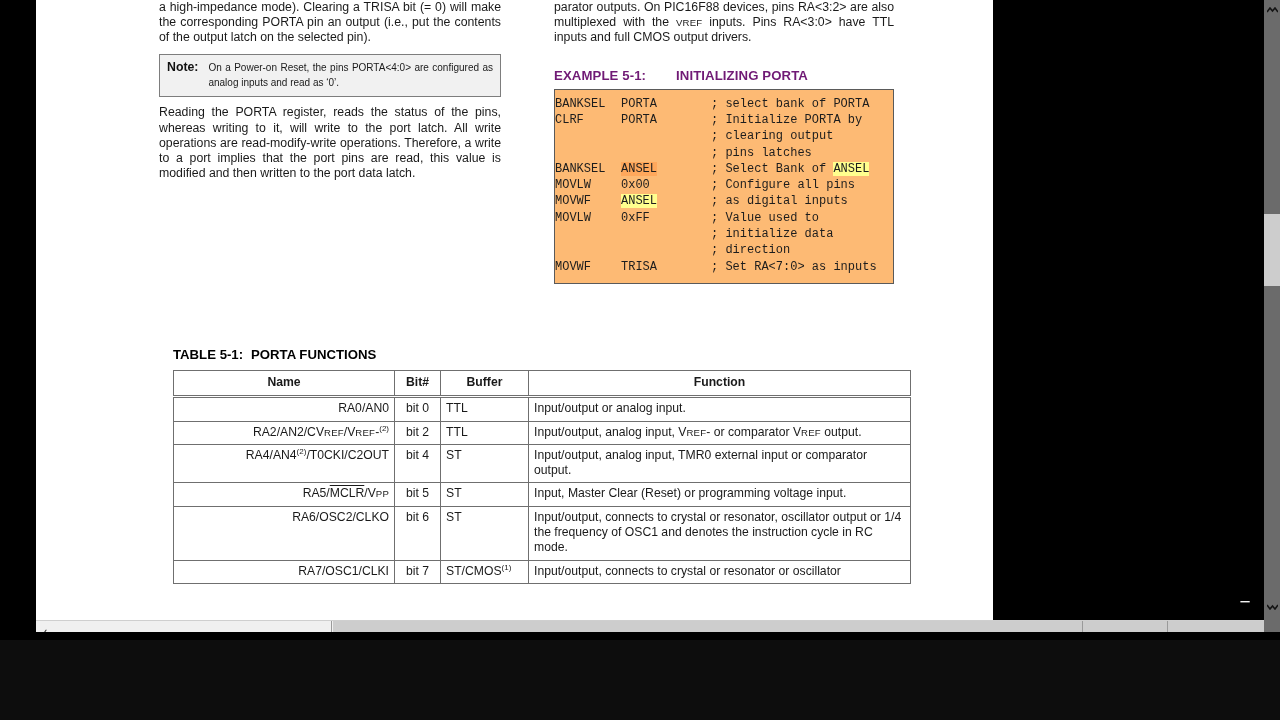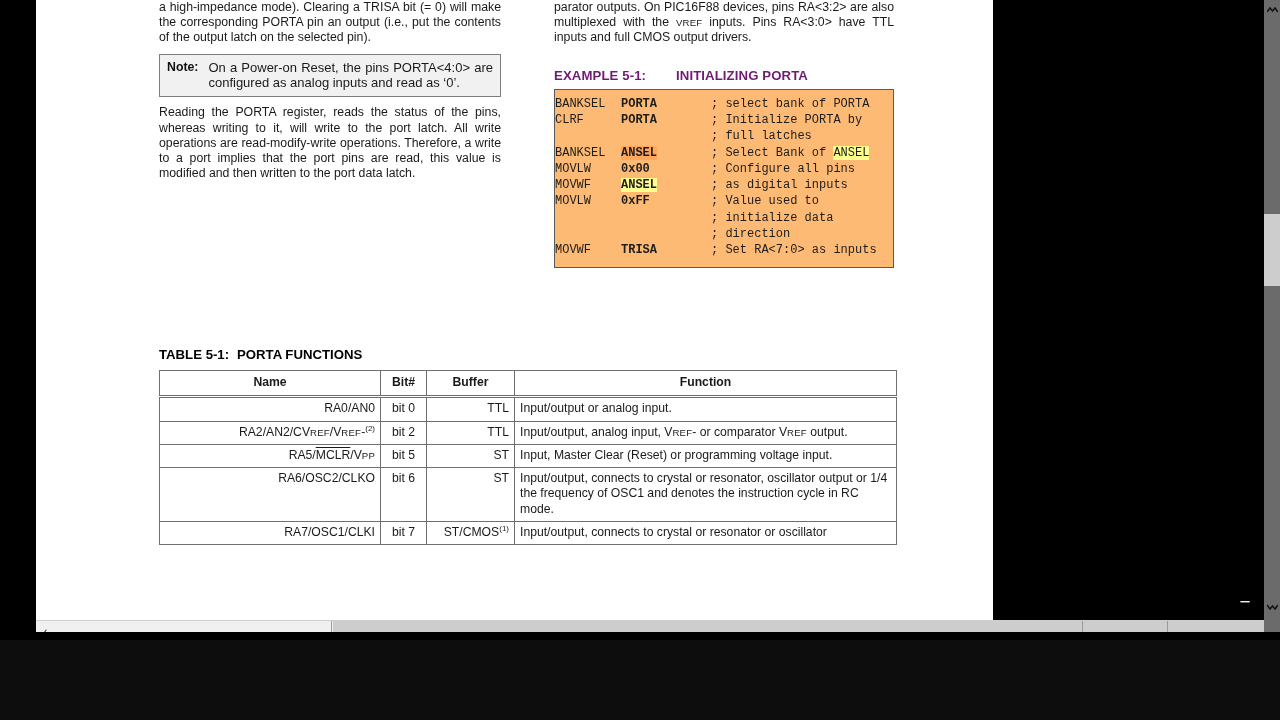--- a/index.html
+++ b/index.html
@@ -56,21 +56,21 @@
     gap: 6px;
   }
   .notebox .lbl {
     font-weight: bold;
     font-size: 12.3px;
     color: #111;
     flex: 0 0 auto;
     padding-right: 4px;
   }
   .notebox .txt {
-    font-size: 13px;
+    font-size: 10px;
     line-height: 15.4px;
     color: #1a1a1a;
     text-align: justify;
   }
 
   
   .ex-head {
     display: flex;
     font-weight: bold;
     font-size: 13.2px;
@@ -84,21 +84,21 @@
     border: 1px solid #5a5a5a;
     background: #fdba74;
     padding: 6px 0 8px 0;
     font-family: "Liberation Mono", monospace;
     font-size: 12px;
     line-height: 16.3px;
     color: #1d1d1d;
   }
   .ex-row { display: flex; white-space: pre; }
   .ex-c1 { width: 66px; flex: 0 0 66px; }
-  .ex-c2 { width: 90px; flex: 0 0 90px; font-weight: bold; }
+  .ex-c2 { width: 90px; flex: 0 0 90px; }
   .ex-c3 { flex: 1 1 auto; }
   .hl-cur  { background: #ffa85c; }
   .hl-other{ background: #ffff8e; }
 
   
   .tbl-title {
     display: flex;
     font-weight: bold; font-size: 13.2px; color: #000;
     margin: 27px 0 8px 0;
   }
@@ -119,21 +119,21 @@
   }
   table.porta th {
     font-weight: bold;
     text-align: center;
     padding-top: 4px; padding-bottom: 5px;
     border-bottom-width: 3px;
     border-bottom-style: double;
   }
   table.porta td.c-name   { text-align: right; }
   table.porta td.c-bit    { text-align: center; }
-  table.porta td.c-buf    { text-align: right; }
+  table.porta td.c-buf    { text-align: left; }
   table.porta td.c-func   { text-align: left; }
   .ovl { text-decoration: overline; }
 
   
   #hscroll {
     position: absolute; left: 0; top: 620px;
     width: 1258px; height: 20px;
     background: #f0f0f0;
     border-top: 1px solid #cfcfcf;
     display: flex; align-items: center;
@@ -222,33 +222,34 @@
           </div>
 
           <div class="ex-head">
             <span class="ex-num">EXAMPLE 5-1:</span>
             <span>INITIALIZING PORTA</span>
           </div>
 
           <div class="ex-box" id="code-box">
               <div class="ex-row"><span class="ex-c1">BANKSEL</span><span class="ex-c2">PORTA</span><span class="ex-c3">; select bank of PORTA</span></div>
               <div class="ex-row"><span class="ex-c1">CLRF</span><span class="ex-c2">PORTA</span><span class="ex-c3">; Initialize PORTA by</span></div>
-              <div class="ex-row"><span class="ex-c1"></span><span class="ex-c2"></span><span class="ex-c3">; full latches</span></div>
+              <div class="ex-row"><span class="ex-c1"></span><span class="ex-c2"></span><span class="ex-c3">; clearing output</span></div>
+              <div class="ex-row"><span class="ex-c1"></span><span class="ex-c2"></span><span class="ex-c3">; pins latches</span></div>
               <div class="ex-row"><span class="ex-c1">BANKSEL</span><span class="ex-c2"><span class="hl-cur">ANSEL</span></span><span class="ex-c3">; Select Bank of <span class="hl-other">ANSEL</span></span></div>
               <div class="ex-row"><span class="ex-c1">MOVLW</span><span class="ex-c2">0x00</span><span class="ex-c3">; Configure all pins</span></div>
               <div class="ex-row"><span class="ex-c1">MOVWF</span><span class="ex-c2"><span class="hl-other">ANSEL</span></span><span class="ex-c3">; as digital inputs</span></div>
               <div class="ex-row"><span class="ex-c1"></span><span class="ex-c2"></span><span class="ex-c3"></span></div>
               <div class="ex-row"><span class="ex-c1">MOVLW</span><span class="ex-c2">0xFF</span><span class="ex-c3">; Value used to</span></div>
               <div class="ex-row"><span class="ex-c1"></span><span class="ex-c2"></span><span class="ex-c3">; initialize data</span></div>
               <div class="ex-row"><span class="ex-c1"></span><span class="ex-c2"></span><span class="ex-c3">; direction</span></div>
               <div class="ex-row"><span class="ex-c1">MOVWF</span><span class="ex-c2">TRISA</span><span class="ex-c3">; Set RA&lt;7:0&gt; as inputs</span></div>
             </div>
         </div>
 
-        <div style="position:absolute; left:0; top:320px; width:740px;">
+        <div style="position:absolute; left:14px; top:320px; width:740px;">
           <div class="tbl-title">
             <span class="t-num">TABLE 5-1:</span>
             <span>PORTA FUNCTIONS</span>
           </div>
           <table class="porta">
             <colgroup>
               <col style="width:221px">
                 <col style="width:46px">
                 <col style="width:88px">
                 <col style="width:382px">
@@ -268,20 +269,26 @@
                   <td class="c-buf">TTL</td>
                   <td class="c-func">Input/output or analog input.</td>
                 </tr>
                 <tr>
                   <td class="c-name">RA2/AN2/CV<span class="sc">REF</span>/V<span class="sc">REF</span>-<sup>(2)</sup></td>
                   <td class="c-bit">bit 2</td>
                   <td class="c-buf">TTL</td>
                   <td class="c-func">Input/output, analog input, V<span class="sc">REF</span>- or comparator V<span class="sc">REF</span> output.</td>
                 </tr>
                 <tr>
+                  <td class="c-name">RA4/AN4<sup>(2)</sup>/T0CKI/C2OUT</td>
+                  <td class="c-bit">bit 4</td>
+                  <td class="c-buf">ST</td>
+                  <td class="c-func">Input/output, analog input, TMR0 external input or comparator output.</td>
+                </tr>
+                <tr>
                   <td class="c-name">RA5/<span class="ovl">MCLR</span>/V<span class="sc">PP</span></td>
                   <td class="c-bit">bit 5</td>
                   <td class="c-buf">ST</td>
                   <td class="c-func">Input, Master Clear (Reset) or programming voltage input.</td>
                 </tr>
                 <tr>
                   <td class="c-name">RA6/OSC2/CLKO</td>
                   <td class="c-bit">bit 6</td>
                   <td class="c-buf">ST</td>
                   <td class="c-func">Input/output, connects to crystal or resonator, oscillator output or 1/4 the frequency of OSC1 and denotes the instruction cycle in RC mode.</td>

